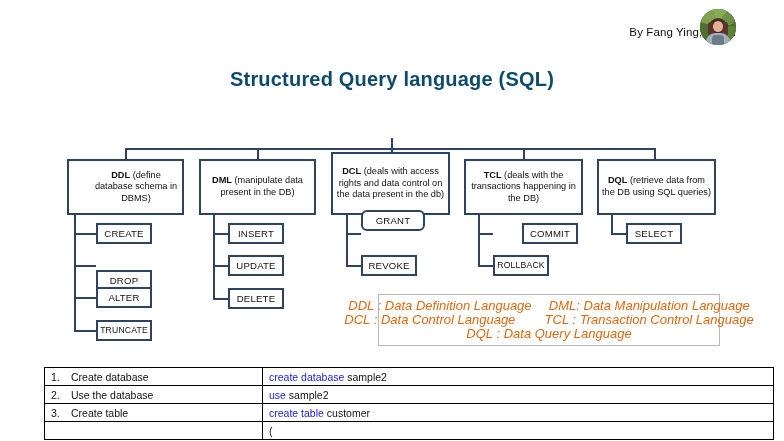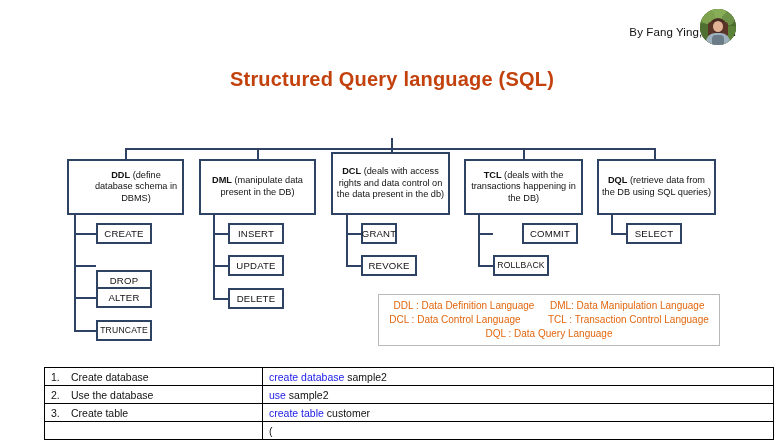--- a/index.html
+++ b/index.html
@@ -29,21 +29,21 @@
   .avatar .hair{position:absolute;left:9px;top:9px;width:18px;height:19px;border-radius:9px 9px 7px 7px;background:#4a2d22;}
   .avatar .face{position:absolute;left:13px;top:12px;width:10px;height:11px;border-radius:50%;background:#e2b396;}
   .avatar .hairL{position:absolute;left:8px;top:13px;width:6px;height:15px;border-radius:4px;background:#5a3527;}
   .avatar .hairR{position:absolute;left:22px;top:13px;width:6px;height:15px;border-radius:4px;background:#5a3527;}
   .avatar .body{position:absolute;left:6px;top:24px;width:24px;height:14px;border-radius:9px 9px 0 0;background:#9fb0bf;}
   .avatar .apron{position:absolute;left:12px;top:26px;width:12px;height:12px;border-radius:4px 4px 0 0;background:#6b7b88;}
 
   
   .title{
     position:absolute;left:0;top:68px;width:784px;text-align:center;
-    font-size:20px;font-weight:bold;color:#c2410c;letter-spacing:.2px;
+    font-size:20px;font-weight:bold;color:#0c4a6e;letter-spacing:.2px;
   }
 
   
   .chart{position:absolute;left:0;top:0;width:784px;height:360px;}
   .node{
     position:absolute;box-sizing:border-box;
     border:2px solid #2e4364;background:#ffffff;
     display:flex;align-items:center;justify-content:center;text-align:center;
     font-size:9.2px;line-height:11.6px;color:#111;padding:1px 3px;
     z-index:3;
@@ -56,21 +56,21 @@
   .lnk.h{height:2px;}
   .lnk.v{width:2px;}
 
   
   .legend{
     position:absolute;left:378px;top:294px;width:342px;height:52px;
     box-sizing:border-box;border:1px solid #b9b9b9;background:#fff;
     display:flex;flex-direction:column;align-items:center;justify-content:center;
     z-index:4;
   }
-  .legend .lrow{color:#e2670f;font-size:10px;line-height:14px;white-space:nowrap;}
+  .legend .lrow{font-style:italic;color:#e2670f;font-size:13px;line-height:14px;white-space:nowrap;}
   .legend .lrow .sp{display:inline-block;width:10px;}
 
   
   .tbl{position:absolute;left:44px;top:367px;width:730px;border-collapse:collapse;}
   .tbl td{
     border:1px solid #000;height:17px;padding:0 0 0 6px;
     font-size:10.5px;color:#111;vertical-align:middle;
   }
   .tbl td.c1{width:211px;}
   .tbl .num{display:inline-block;width:20px;}
@@ -139,21 +139,21 @@
     <div class="lnk h" style="left:213px;top:233px;width:15px;"></div>
     <div class="lnk h" style="left:213px;top:265px;width:15px;"></div>
     <div class="lnk h" style="left:213px;top:298px;width:15px;"></div>
     <div class="node leaf" style="left:228px;top:223px;width:56px;height:21px;">INSERT</div>
     <div class="node leaf" style="left:228px;top:255px;width:56px;height:21px;">UPDATE</div>
     <div class="node leaf" style="left:228px;top:288px;width:56px;height:21px;">DELETE</div>
 
     <div class="lnk v" style="left:346px;top:215px;height:52px;"></div>
     <div class="lnk h" style="left:346px;top:233px;width:15px;"></div>
     <div class="lnk h" style="left:346px;top:265px;width:15px;"></div>
-    <div class="node leaf" style="left:361px;top:223px;width:36px;height:21px;">GRANT</div>
+    <div class="node leaf" style="left:361px;top:210px;width:64px;height:21px;border-radius:6px;">GRANT</div>
     <div class="node leaf" style="left:361px;top:255px;width:56px;height:21px;">REVOKE</div>
 
     <div class="lnk v" style="left:478px;top:215px;height:52px;"></div>
     <div class="lnk h" style="left:478px;top:233px;width:15px;"></div>
     <div class="lnk h" style="left:478px;top:265px;width:15px;"></div>
     <div class="node leaf" style="left:522px;top:223px;width:56px;height:21px;">COMMIT</div>
     <div class="node leaf" style="left:493px;top:255px;width:56px;height:21px;font-size:8.6px;">ROLLBACK</div>
 
     <div class="lnk v" style="left:611px;top:215px;height:20px;"></div>
     <div class="lnk h" style="left:611px;top:233px;width:15px;"></div>

